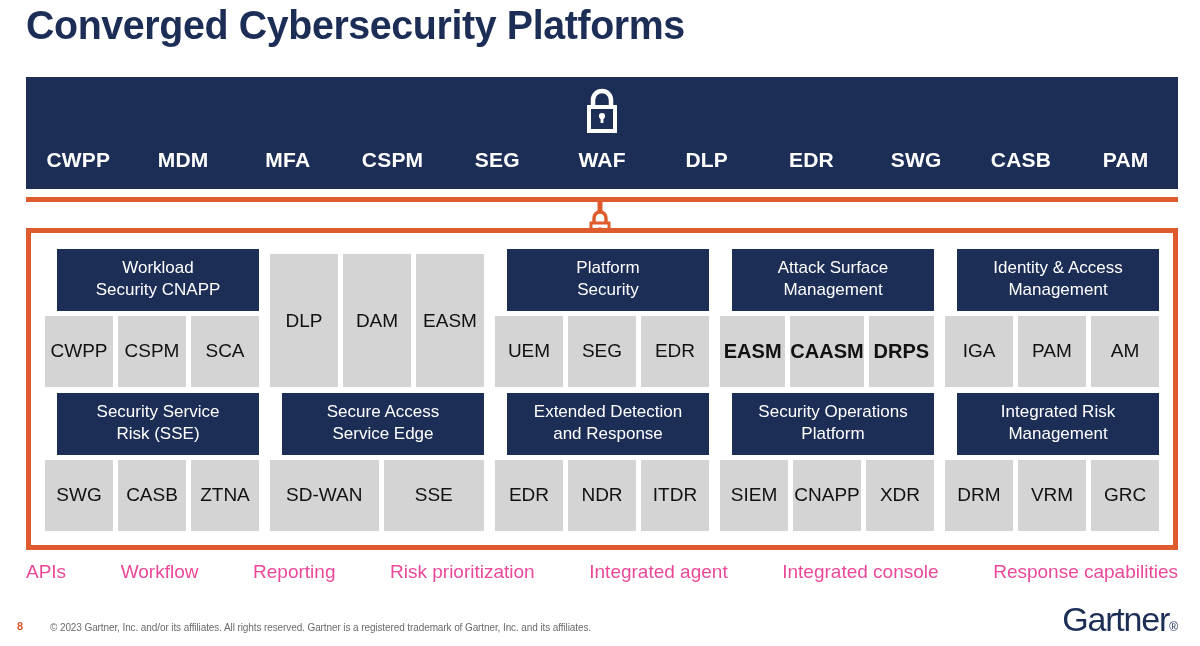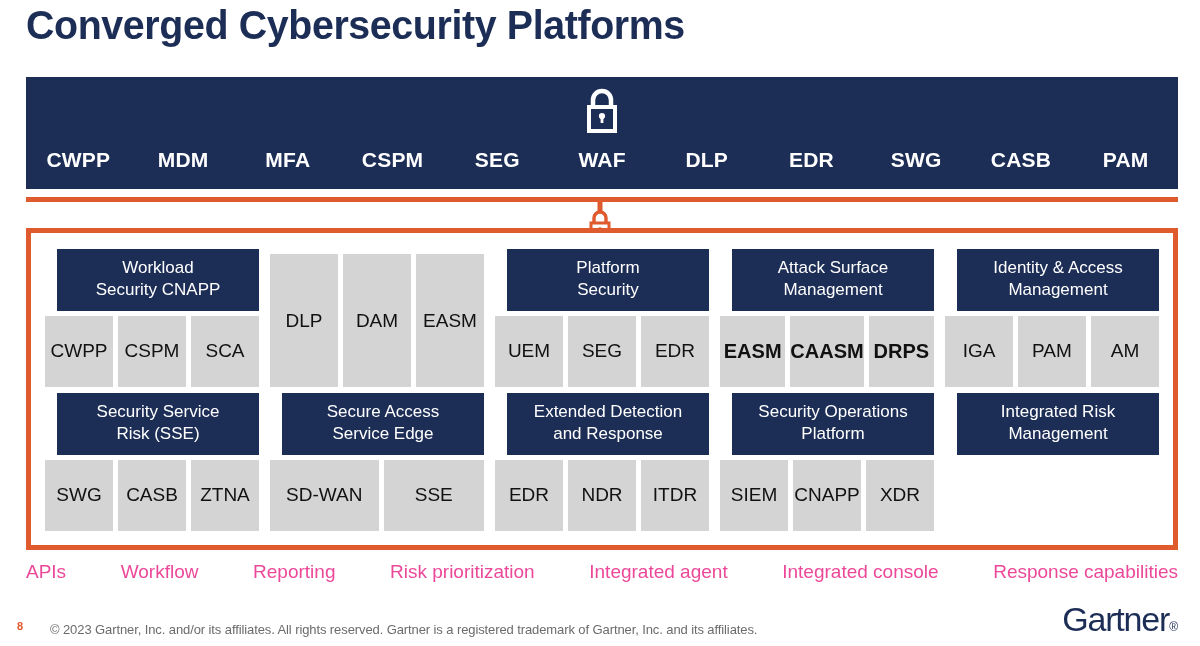--- a/index.html
+++ b/index.html
@@ -192,21 +192,21 @@
     left: 17px;
     top: 620px;
     font-size: 11px;
     font-weight: bold;
     color: #e0582c;
   }
   .footer-copy {
     position: absolute;
     left: 50px;
     top: 622px;
-    font-size: 13px;
+    font-size: 10px;
     color: #6b6b6b;
     letter-spacing: -0.1px;
     white-space: nowrap;
   }
   .logo {
     position: absolute;
     right: 22px;
     top: 600px;
     font-size: 34px;
     font-weight: normal;
@@ -390,20 +390,25 @@
         </div>
       </div>
 
       <div class="card">
         <div class="card-header">
           <div>
             <span>Integrated Risk</span>
             <span>Management</span>
           </div>
         </div>
+        <div class="card-cells">
+          <div class="cell">DRM</div>
+          <div class="cell">VRM</div>
+          <div class="cell">GRC</div>
+        </div>
       </div>
 
     </div>
 
   </div>
 </div>
 
 <div class="capabilities">
   <div class="capability">APIs</div>
   <div class="capability">Workflow</div>

